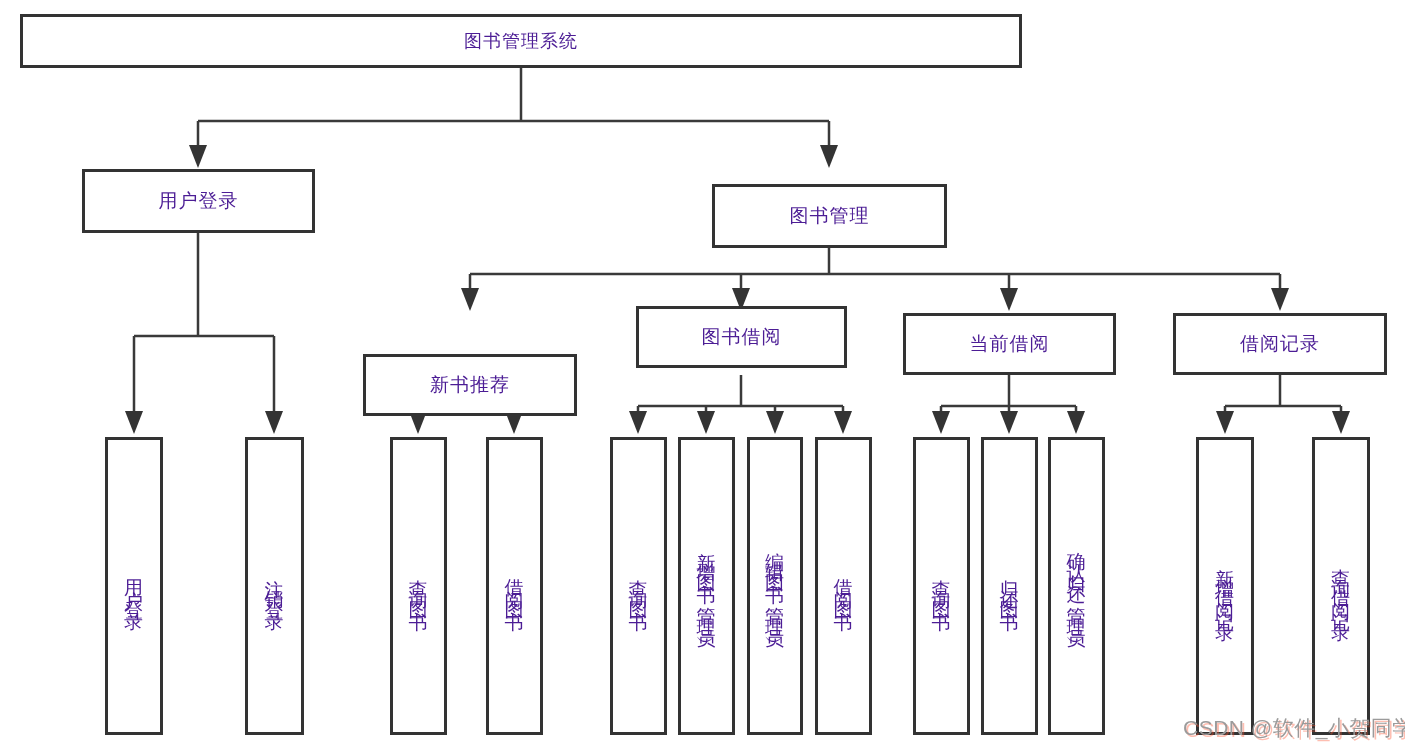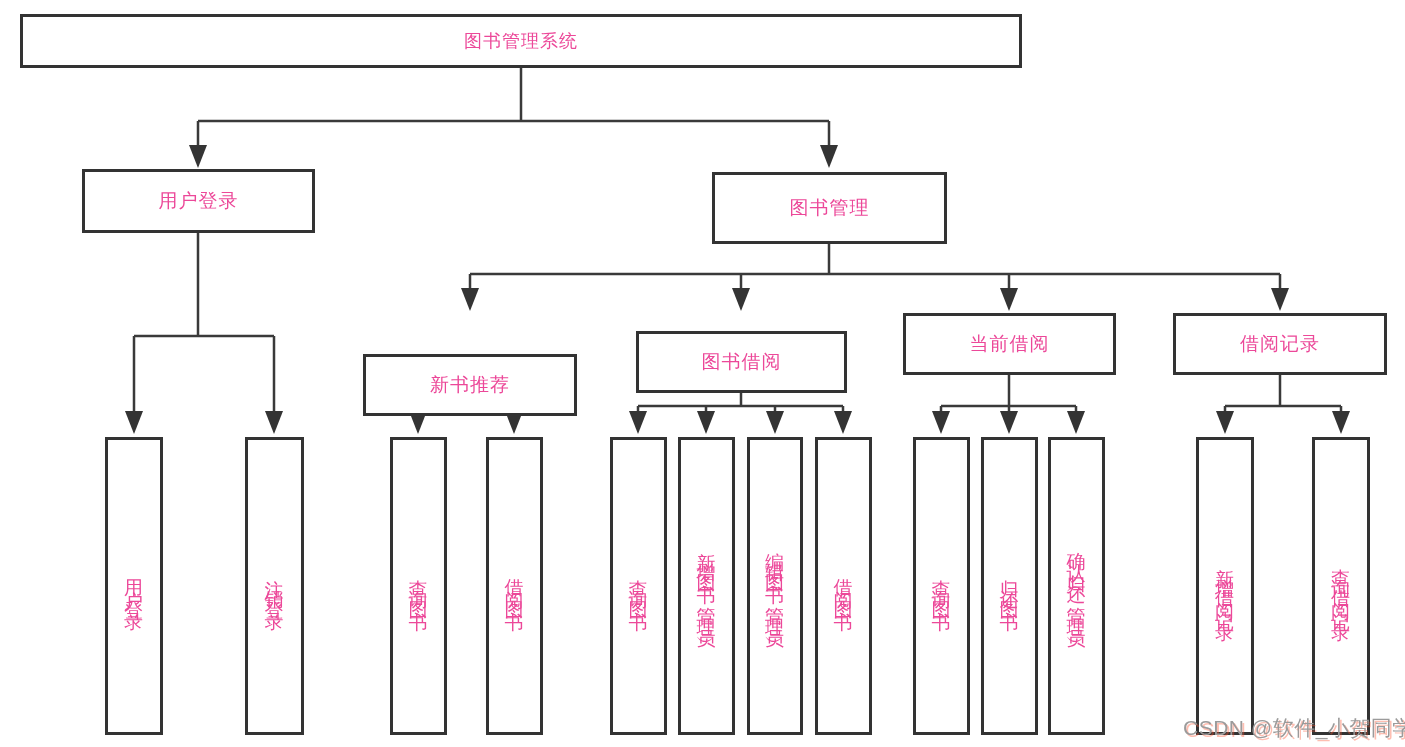--- a/index.html
+++ b/index.html
@@ -20,21 +20,21 @@
     fill: none;
     stroke: #3a3a3a;
     stroke-width: 2.5;
   }
   .arrow { fill: #343434; stroke: none; }
   .box {
     position: absolute;
     box-sizing: border-box;
     background: #ffffff;
     border: 3px solid #333333;
-    color: #ec4899;
+    color: #4c1d95;
     display: flex;
     align-items: center;
     justify-content: center;
     text-align: center;
   }
   .box.h {
     font-size: 19px;
     letter-spacing: 1px;
   }
   .box.root { border-width: 3px; font-size: 18px; }
@@ -95,24 +95,24 @@
     <polygon class="arrow" points="1067,411 1085,411 1076,434"></polygon>
 
     <path class="edge" d="M1280,375 V406 M1225,406 H1341 M1225,406 V414 M1341,406 V414"></path>
     <polygon class="arrow" points="1216,411 1234,411 1225,434"></polygon>
     <polygon class="arrow" points="1332,411 1350,411 1341,434"></polygon>
   </svg>
 
   <div class="box h root" style="left:20px; top:14px; width:1002px; height:54px;">图书管理系统</div>
 
   <div class="box h" style="left:82px; top:169px; width:233px; height:64px;">用户登录</div>
-  <div class="box h" style="left:712px; top:172px; width:235px; height:72px;">图书管理</div>
+  <div class="box h" style="left:712px; top:184px; width:235px; height:64px;">图书管理</div>
 
   <div class="box h" style="left:363px; top:313px; width:214px; height:62px;margin-top:41px;">新书推荐</div>
-  <div class="box h" style="left:636px; top:331px; width:211px; height:62px;">图书借阅</div>
+  <div class="box h" style="left:636px; top:306px; width:211px; height:62px;">图书借阅</div>
   <div class="box h" style="left:903px; top:313px; width:213px; height:62px;">当前借阅</div>
   <div class="box h" style="left:1173px; top:313px; width:214px; height:62px;">借阅记录</div>
 
   <div class="box v" style="left:105px; top:437px; width:58px; height:298px;">用户登录</div>
   <div class="box v" style="left:245px; top:437px; width:59px; height:298px;">注销登录</div>
 
   <div class="box v" style="left:390px; top:437px; width:57px; height:298px;">查询图书</div>
   <div class="box v" style="left:486px; top:437px; width:57px; height:298px;">借阅图书</div>
 
   <div class="box v" style="left:610px; top:437px; width:57px; height:298px;">查询图书</div>

